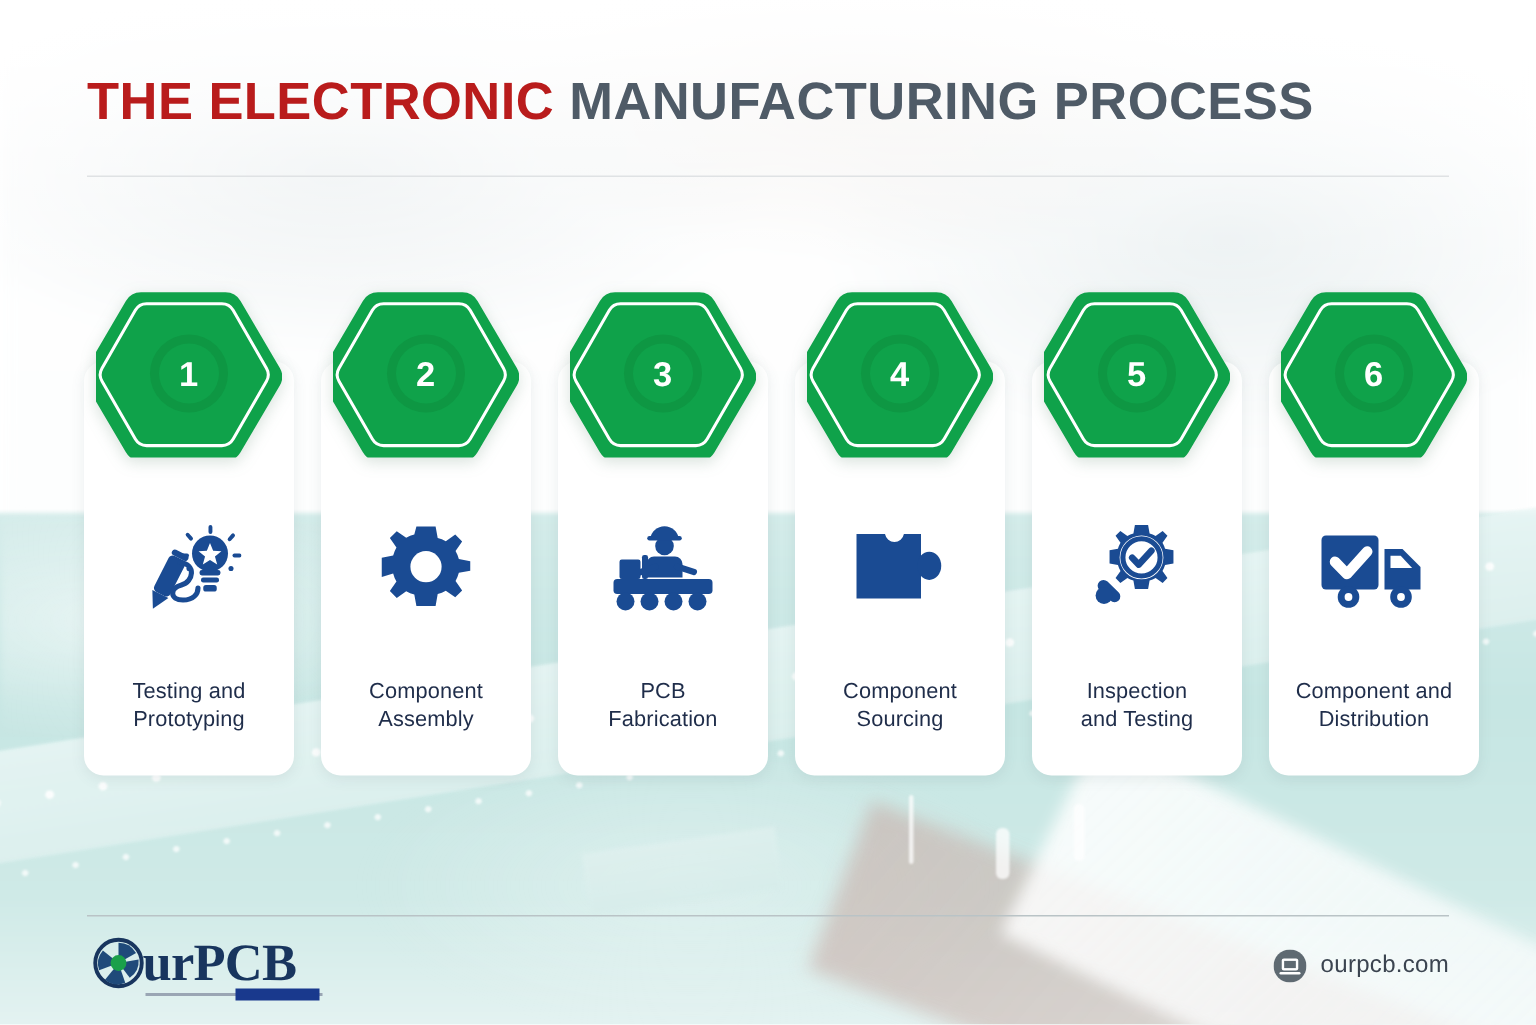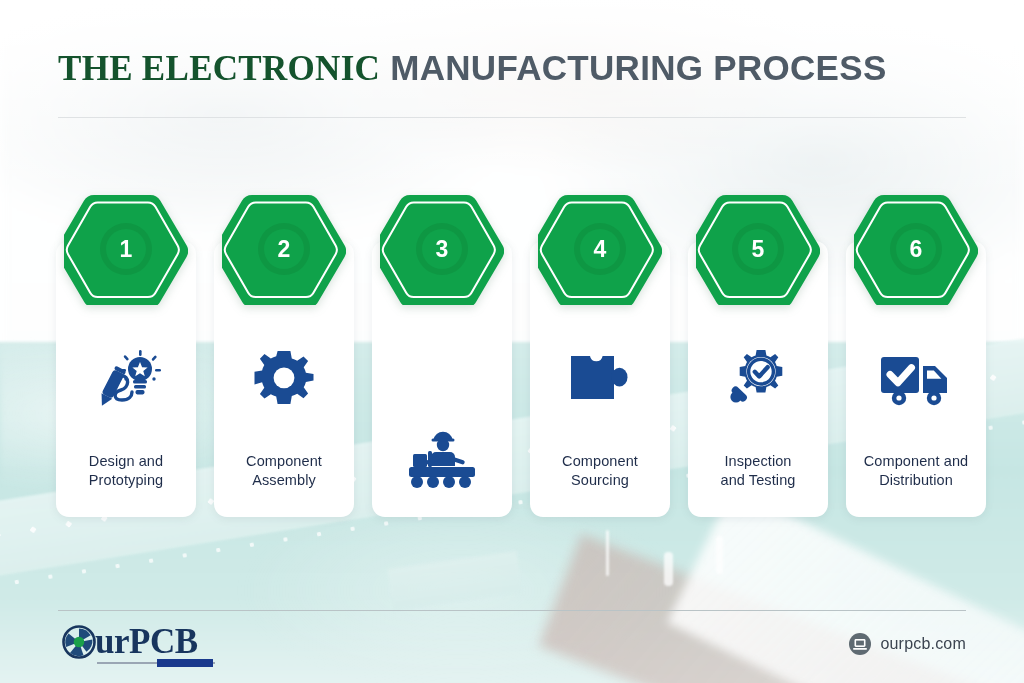--- a/index.html
+++ b/index.html
@@ -82,21 +82,21 @@
 
   
   #page{ position:relative; z-index:2; width:1024px; height:683px; }
 
   
   .header{ position:absolute; left:58px; top:50px; width:908px; }
   .title{
     font-size:35px; font-weight:bold; letter-spacing:.3px;
     line-height:1.05; white-space:nowrap;
   }
-  .title .seg-green{ color:#14532d;font-family:Liberation Serif, serif; }
+  .title .seg-green{ color:#b91c1c; }
   .title .seg-gray{ color:#4f5b67; }
   .rule-top{
     position:absolute; left:58px; top:117px; width:908px; height:1px;
     background:#dfe2e4;
   }
 
   
   .cards{ position:absolute; left:0; top:193px; width:1024px; height:335px; }
   .card{
     position:absolute; top:48px; width:140px; height:276px;
@@ -195,21 +195,21 @@
             <rect x="48" y="2" width="2.6" height="6" rx="1.3"></rect>
             <rect x="62" y="7" width="2.6" height="6" rx="1.3" transform="rotate(42 63 10)"></rect>
             <rect x="34" y="7" width="2.6" height="6" rx="1.3" transform="rotate(-42 35 10)"></rect>
             <rect x="64" y="21" width="6" height="2.6" rx="1.3"></rect>
             <rect x="29" y="21" width="6" height="2.6" rx="1.3"></rect>
             <circle cx="63" cy="31" r="1.7"></circle>
             <circle cx="35" cy="31" r="1.7"></circle>
           </svg>
         </div>
         <div class="card-label">
-          <div>Design and</div>
+          <div>Testing and</div>
           <div>Prototyping</div>
         </div>
       </div>
     </div>
 
     <div class="card" style="left:214px;">
       <div class="card-inner">
         <div class="card-icon">
           <svg width="62" height="62" viewBox="0 0 62 62" fill="#1a4b93">
             <path d="M31 3 l6.4 0 1.4 7.6 a21.6 21.6 0 0 1 5.4 2.2 l6.3-4.4 4.6 4.6 -4.4 6.3 a21.6 21.6 0 0 1 2.2 5.4 l7.6 1.4 0 6.4 -7.6 1.4 a21.6 21.6 0 0 1-2.2 5.4 l4.4 6.3 -4.6 4.6 -6.3-4.4 a21.6 21.6 0 0 1-5.4 2.2 L37.4 56 l-6.4 0 -6.4 0 -1.4-7.6 a21.6 21.6 0 0 1-5.4-2.2 l-6.3 4.4 -4.6-4.6 4.4-6.3 a21.6 21.6 0 0 1-2.2-5.4 L1.5 36.6 l0-6.4 0-6.4 7.6-1.4 a21.6 21.6 0 0 1 2.2-5.4 L6.9 10.7 l4.6-4.6 6.3 4.4 a21.6 21.6 0 0 1 5.4-2.2 L24.6 3 Z"></path>
@@ -239,20 +239,24 @@
             <rect x="8" y="25" width="14" height="13" rx="1.5"></rect>
             <rect x="23" y="22" width="4" height="16" rx="1.5"></rect>
 
             <rect x="4" y="38" width="66" height="10" rx="2.5"></rect>
 
             <circle cx="12" cy="53" r="6"></circle>
               <circle cx="28" cy="53" r="6"></circle>
             <circle cx="44" cy="53" r="6"></circle>
               <circle cx="60" cy="53" r="6"></circle>
           </svg>
+        </div>
+        <div class="card-label">
+          <div>PCB</div>
+          <div>Fabrication</div>
         </div>
       </div>
     </div>
 
     <div class="card" style="left:530px;">
       <div class="card-inner">
         <div class="card-icon">
           <svg width="66" height="60" viewBox="0 0 66 60" fill="#1a4b93">
             <path d="M4 6 h19 a6.4 6.4 0 0 0 12.6 0 H47 v14.5 a6.8 6.8 0 0 1 0 13.4 V49 H4 Z"></path>
             <path d="M47 20.5 a6.8 6.8 0 0 1 0 13.4 v-4 a3.4 3.4 0 0 0 0-5.4 Z" fill="#1a4b93"></path>

